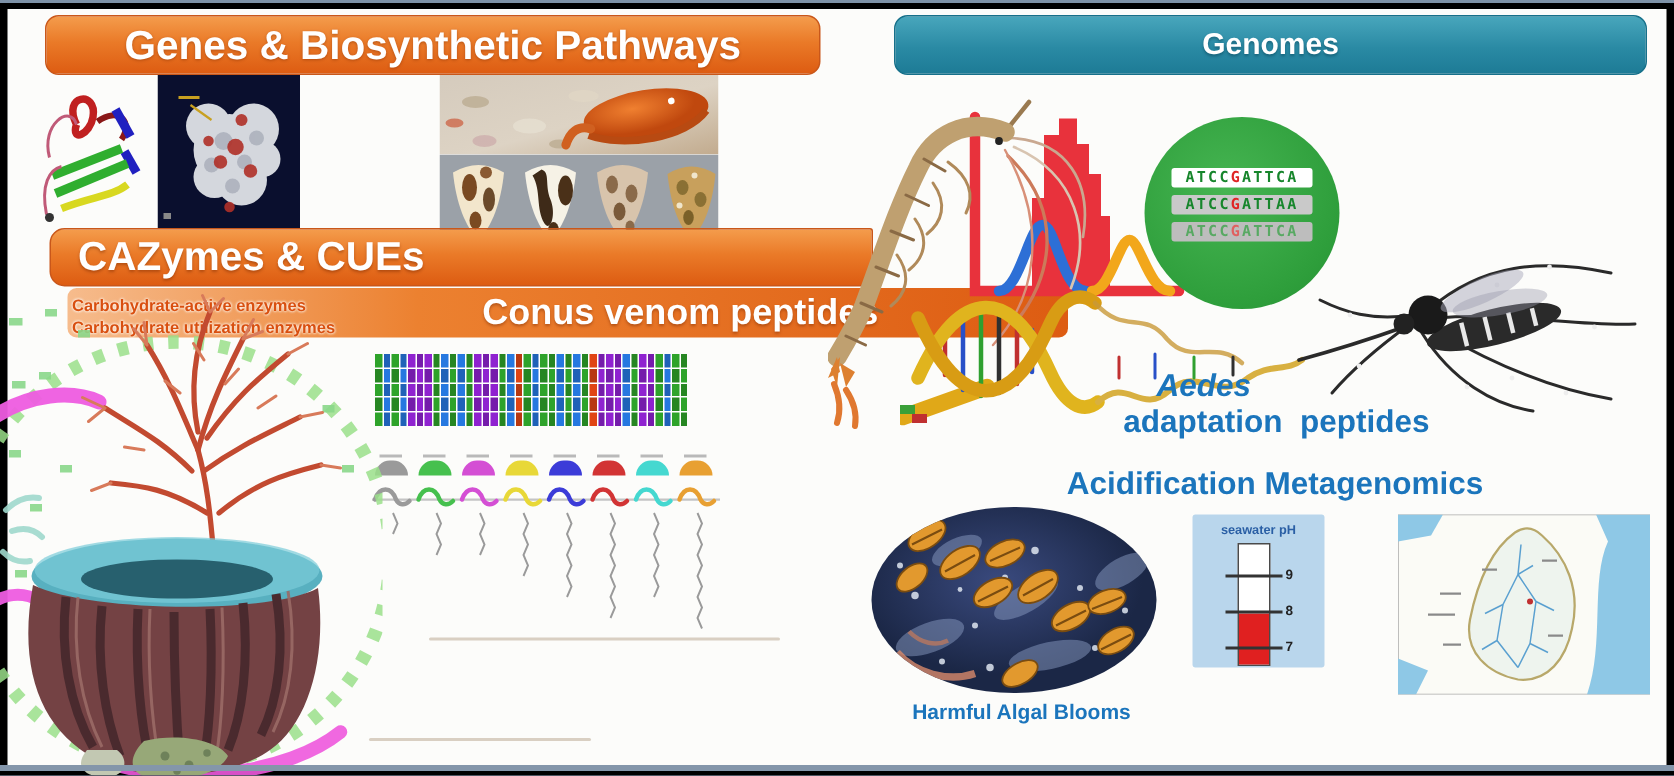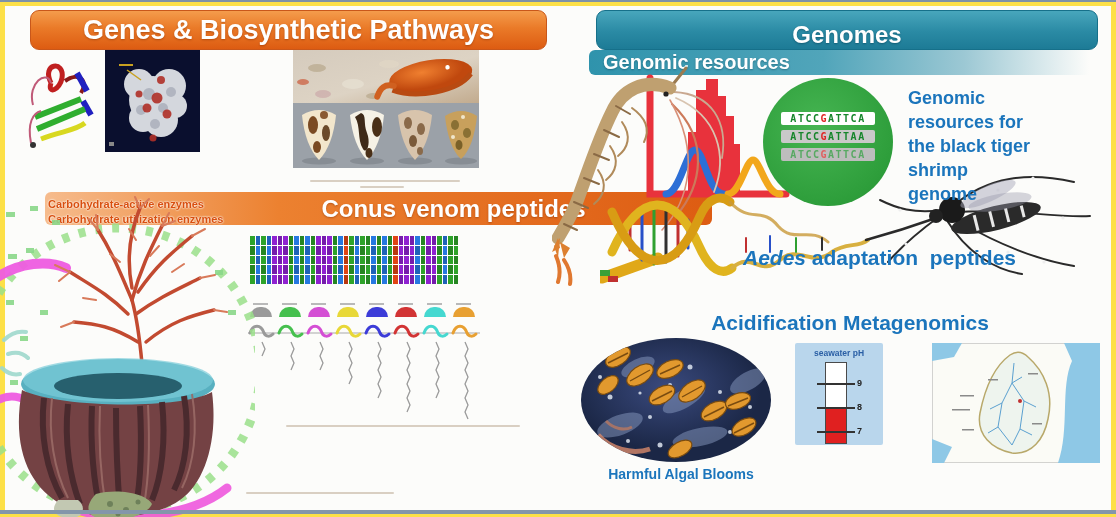--- a/index.html
+++ b/index.html
@@ -1,16 +1,16 @@
 <!DOCTYPE html>
 <html><head>
 <meta charset="utf-8">
 <style>
   html,body{margin:0;padding:0;background:#39455a;}
-  #stage{position:relative;width:1116px;height:517px;background:#fde047;overflow:hidden;
+  #stage{position:relative;width:1116px;height:517px;background:#000000;overflow:hidden;
          font-family:"Liberation Sans",sans-serif;}
   .abs{position:absolute;}
   #content{position:absolute;left:5px;top:6px;right:5px;bottom:7px;background:#fcfcfa;}
   .edge{position:absolute;left:0;right:0;z-index:40;}
   .edge.top{top:0;height:2px;background:#7e92a7;}
   .edge.bot{bottom:3px;height:4px;background:#8496aa;}
 
   
   .banner-orange{background:linear-gradient(180deg,#f49c4c 0%,#ea7a28 45%,#dd5c12 100%);
     border:1px solid #c9571a;border-radius:9px;color:#fff;font-weight:bold;
@@ -175,20 +175,23 @@
       <ellipse cx="162" cy="22" rx="4" ry="5" fill="#8a7034"></ellipse>
         <ellipse cx="174" cy="30" rx="4" ry="5" fill="#8a7034"></ellipse>
       <ellipse cx="166" cy="42" rx="3.5" ry="5" fill="#7a6028"></ellipse>
         <circle cx="170" cy="14" r="2" fill="#f0e6cc"></circle>
       <circle cx="160" cy="34" r="2" fill="#f0e6cc"></circle>
     </g>
   </svg>
   <div class="abs caption-line" style="left:310px;top:180px;width:150px;height:2px;"></div>
   <div class="abs caption-line" style="left:360px;top:186px;width:44px;height:2px;"></div>
 
+  <div class="abs banner-orange square-right" style="left:33px;top:152px;width:529px;height:37px;font-size:27px;padding-left:18px;">
+    <span>CAZymes &amp; CUEs</span>
+  </div>
 
   <div class="abs banner-orange fade-left" style="left:45px;top:192px;width:517px;height:33px;font-size:24px;justify-content:center;padding-left:150px;border-radius:6px;">
     <span style="">Conus</span>
       <span style="white-space:pre;"> venom peptides</span>
   </div>
 
   <div class="abs carb-text" style="left:48px;top:197px;width:220px;">
     <div>Carbohydrate-active enzymes</div>
     <div>Carbohydrate utilization enzymes</div>
   </div>
@@ -477,27 +480,24 @@
         <circle cx="110" cy="312" r="3"></circle>
         <circle cx="126" cy="318" r="3"></circle>
         <circle cx="138" cy="310" r="2.5"></circle>
         <circle cx="118" cy="322" r="2.5"></circle>
       </g>
     <g stroke="#9fd8cc" stroke-width="4" fill="none" stroke-linecap="round" opacity="0.9">
       <path d="M4,148 q10,-10 22,-8 M8,162 q12,-4 20,4 M2,176 q8,8 18,6"></path>
     </g>
   </svg>
 
-  <div class="abs banner-teal" style="left:596px;top:10px;width:500px;height:38px;font-size:24px;align-items:flex-end;">
+  <div class="abs banner-teal" style="left:596px;top:10px;width:500px;height:38px;font-size:20px;">
     <span>Genomes</span>
   </div>
 
-  <div class="abs banner-teal-fade" style="left:589px;top:50px;width:507px;height:25px;font-size:20px;padding-left:14px;">
-    <span>Genomic resources</span>
-  </div>
 
   <svg class="abs" style="left:640px;top:74px;z-index:2;" width="150" height="130" viewBox="0 0 150 130">
     <path d="M10,4 L10,120 L146,120" fill="none" stroke="#e8323c" stroke-width="7" stroke-linecap="round"></path>
     <path d="M48,120 L48,58 L56,58 L56,16 L66,16 L66,5 L78,5 L78,22 L86,22 L86,42 L94,42 L94,70 L100,70 L100,120 Z" fill="#e8323c"></path>
     <path d="M26,120 C40,120 46,76 55,76 C64,76 68,120 84,120" fill="none" stroke="#2d6fd6" stroke-width="7" stroke-linecap="round"></path>
     <path d="M88,120 C100,120 106,86 113,86 C120,86 126,120 140,120" fill="none" stroke="#f2a71b" stroke-width="7" stroke-linecap="round"></path>
   </svg>
 
   <svg class="abs" style="left:552px;top:60px;z-index:3;" width="215" height="235" viewBox="0 0 215 235">
     <g fill="none" stroke-linecap="round">
@@ -560,21 +560,20 @@
           <span class="red">G</span>
           <span>A</span>
           <span>T</span>
           <span>T</span>
           <span>C</span>
           <span>A</span>
         </div>
       </div>
   </div>
 
-  <div class="abs blue-head" style="left:908px;top:86px;width:134px;font-size:18px;line-height:24px;z-index:6;">Genomic resources for the black tiger shrimp genome</div>
 
   <svg class="abs" style="left:600px;top:186px;z-index:3;" width="275" height="105" viewBox="0 0 275 105">
     <g fill="none" stroke-linecap="round">
       <path d="M2,92 L58,72" stroke="#e0a818" stroke-width="11"></path>
       <rect x="0" y="84" width="10" height="6" fill="#3aa038"></rect>
         <rect x="8" y="90" width="10" height="6" fill="#c03030"></rect>
       <g stroke-width="3">
         <path d="M30,32 L30,64" stroke="#c03030"></path>
           <path d="M42,22 L42,74" stroke="#2850c8"></path>
         <path d="M54,18 L54,78" stroke="#2fa030"></path>
@@ -623,21 +622,21 @@
         <rect x="158" y="45" width="3" height="14"></rect>
         <rect x="174" y="46" width="3" height="12"></rect>
     </g>
     <circle cx="104" cy="44" r="13" fill="#1a1a1a"></circle>
     <circle cx="88" cy="50" r="7" fill="#222"></circle>
     <ellipse cx="140" cy="28" rx="30" ry="8" fill="#aab" opacity="0.5" transform="rotate(-24 140 28)"></ellipse>
     <ellipse cx="152" cy="36" rx="32" ry="8" fill="#99a" opacity="0.4" transform="rotate(-10 152 36)"></ellipse>
   </svg>
 
   <div class="abs blue-head" style="left:743px;top:246px;width:300px;font-size:21px;z-index:6;">
-    <span style="font-style:italic;">Aedes</span><span style="white-space:pre;"> adaptation  peptides</span>
+    <span style="font-style:italic;margin-left:28px;">Aedes</span><span style="white-space:pre;"> adaptation  peptides</span>
   </div>
 
 
   <div class="abs blue-label" style="left:640px;top:311px;width:420px;font-size:21px;">Acidification Metagenomics</div>
 
   <svg class="abs" style="left:580px;top:337px;z-index:3;" width="192" height="126" viewBox="0 0 192 126">
     <defs>
       <radialGradient id="sea" cx="45%" cy="40%">
           <stop offset="0%" stop-color="#3a4a7e"></stop>
           <stop offset="100%" stop-color="#1b2746"></stop>

